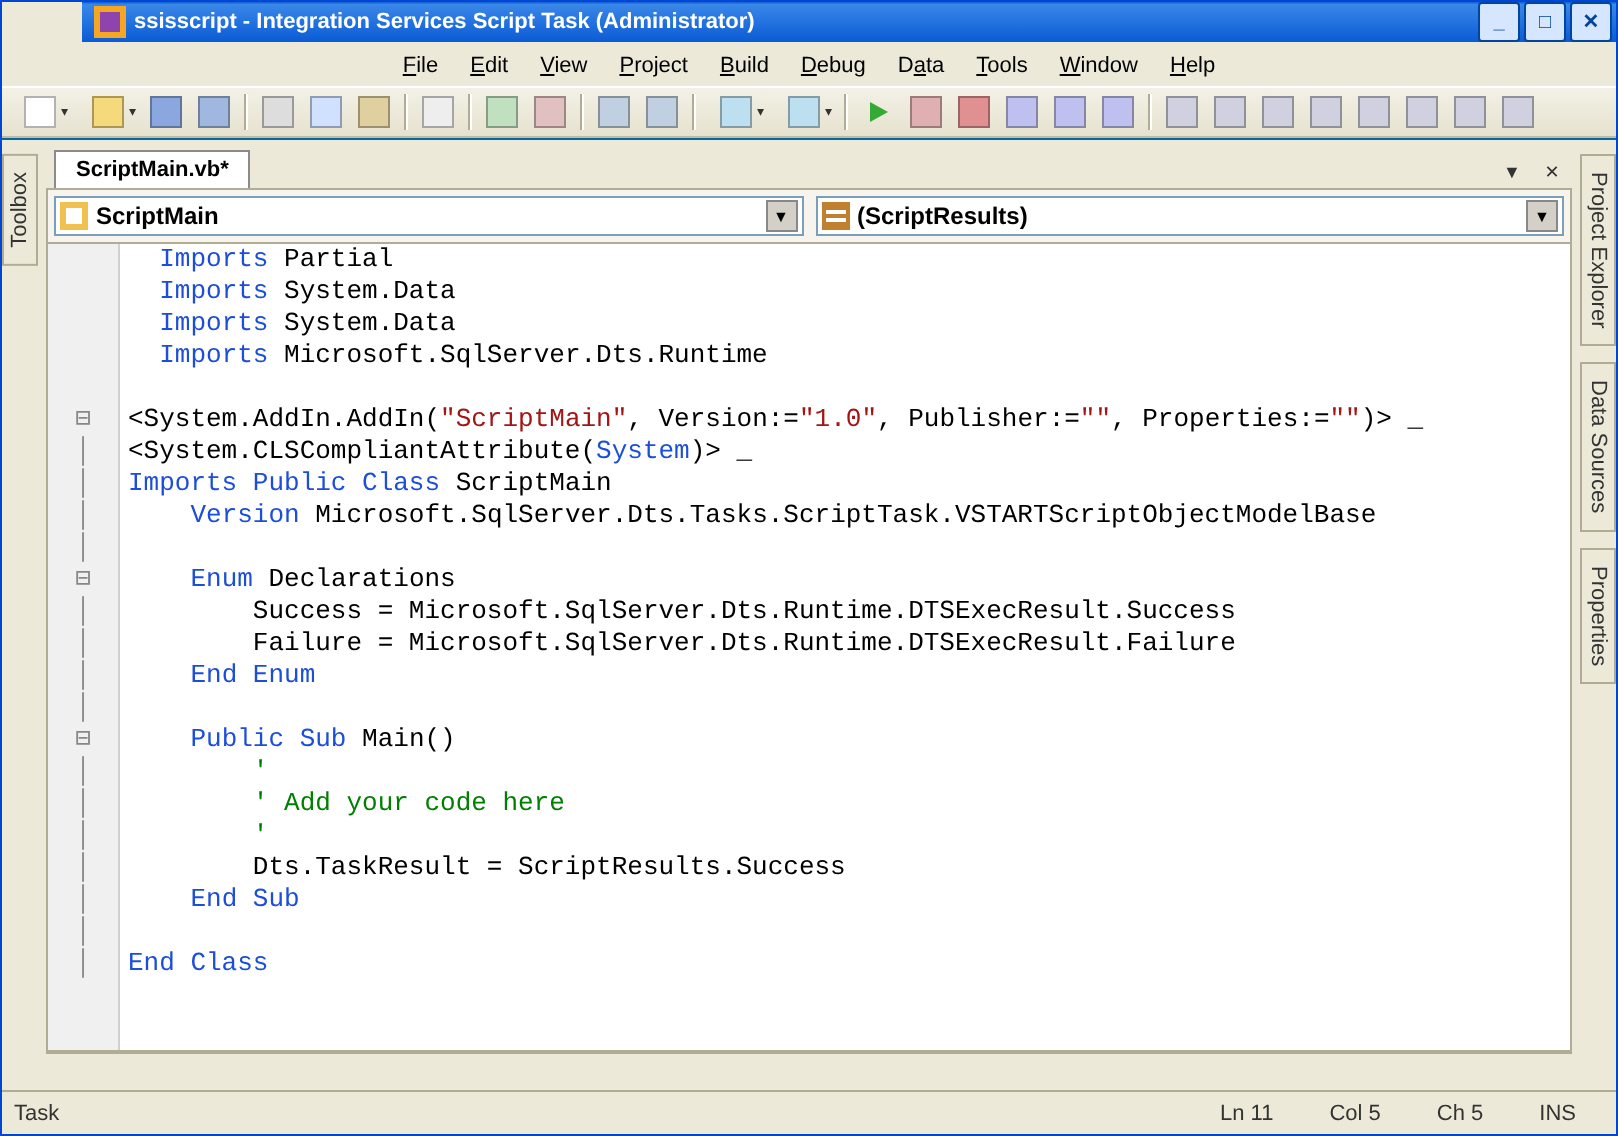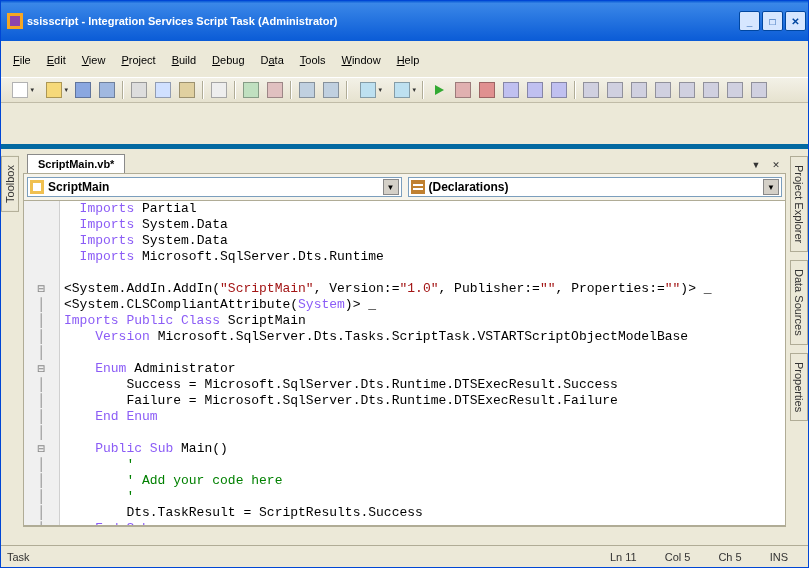--- a/index.html
+++ b/index.html
@@ -7,43 +7,45 @@
   width: 809px; height: 568px;
   font-family: Tahoma, sans-serif;
   font-size: 11px;
   background: #ece9d8;
   overflow: hidden;
   display: flex; flex-direction: column;
   border: 1px solid #0046d5;
 }
 
 .titlebar {
-  height: 40px;
+  height: 20px;
   background: linear-gradient(to bottom, #0a5bd6 0%, #3a87e8 6%, #0a5bd6 100%);
   display: flex; align-items: center;
   color: #fff; font-weight: bold;
   padding: 0 2px;
+  margin-left: 40px;
 }
 .titlebar .app-icon { width: 16px; height: 16px; margin: 0 4px; }
 .titlebar .title { flex: 1; }
 .titlebar .win-btns { display: flex; gap: 2px; }
 .titlebar .win-btn {
   width: 21px; height: 20px;
   background: #d6e6ff;
   border: 1px solid #0046a0;
   border-radius: 2px;
   display: flex; align-items: center; justify-content: center;
   color: #0046a0; font-weight: bold; font-size: 10px;
 }
 
 .menubar {
-  height: 36px;
+  height: 22px;
   background: #ece9d8;
   display: flex; align-items: center;
   padding: 0 4px;
+  justify-content: center;
 }
 .menubar .menu-item { padding: 3px 8px 1px; cursor: default; }
 .menubar .menu-item u { text-decoration: underline; }
 
 .toolbar-row {
   height: 26px;
   background: linear-gradient(to bottom, #f3f1e7, #e6e2cf);
   border-top: 1px solid #fff;
   border-bottom: 1px solid #c0bba7;
   display: flex; align-items: center;
@@ -67,21 +69,21 @@
 
 .ic { width:16px; height:16px; border:1px solid rgba(0,0,0,.3); }
 .ic-new{background:#fff} .ic-open{background:#f6d97a} .ic-save{background:#8aa7e0}
 .ic-saveall{background:#a0b8e0} .ic-cut{background:#ddd} .ic-copy{background:#d0e0ff}
 .ic-paste{background:#e0d0a0} .ic-find{background:#eee} .ic-comment{background:#c0e0c0}
 .ic-uncomment{background:#e0c0c0} .ic-indent{background:#c0d0e0} .ic-outdent{background:#c0d0e0}
 .ic-undo{background:#bde0f0} .ic-redo{background:#bde0f0}
 .ic-break{background:#e0b0b0} .ic-stop{background:#e09090} .ic-step{background:#c0c0f0}
 .ic-gen{background:#d0d0e0}
 
-.workspace { flex: 1; display: flex; overflow: hidden; background:#ece9d8; border-top:5px solid #0369a1;margin-top:41px;}
+.workspace { flex: 1; display: flex; overflow: hidden; background:#ece9d8; border-top:1px solid #0369a1;}
 .side-tab {
   writing-mode: vertical-rl;
   background: #ece9d8;
   border: 1px solid #b0ac96;
   padding: 8px 2px;
   font-size: 11px;
   text-align: center;
   color: #333;
   cursor: default;
   height: max-content;
@@ -133,21 +135,21 @@
 .gutter .f {
   height:16px; text-align:center; cursor:pointer;
 }
 pre.code {
   flex:1; font-family:"Courier New",monospace;
   font-size:13px; line-height:16px;
   padding: 0 4px;
   overflow:auto; white-space:pre;
   color:#000;
 }
-.kw{color:#8b5cf6} .str{color:#a31515} .cmt{color:#008000}
+.kw{color:#1d4ed8} .str{color:#a31515} .cmt{color:#008000}
 
 .hscroll{height:17px;background:#ece9d8;border-top:1px solid #b0ac96;}
 
 .statusbar {
   height: 22px;
   background:#ece9d8;
   border-top:1px solid #b0ac96;
   display:flex; align-items:center;
   padding: 0 6px;
   font-size:11px; color:#333;
@@ -301,21 +303,21 @@
           </svg>
         <span class="label">ScriptMain</span>
         <div class="arrow">▼</div>
       </div>
       <div class="dropdown">
         <svg class="icon" viewBox="0 0 14 14">
             <rect width="14" height="14" fill="#c08030"></rect>
             <rect x="2" y="4" width="10" height="2" fill="#fff"></rect>
             <rect x="2" y="8" width="10" height="2" fill="#fff"></rect>
           </svg>
-        <span class="label">(Declarations)</span>
+        <span class="label">(ScriptResults)</span>
         <div class="arrow">▼</div>
       </div>
     </div>
 
     <div class="code-wrap">
       <div class="gutter">
         <div class="f"></div>
           <div class="f"></div>
           <div class="f"></div>
           <div class="f"></div>
@@ -342,21 +344,21 @@
 <pre class="code">  <span class="kw">Imports</span><span> Partial</span>
   <span class="kw">Imports</span><span> System.Data</span>
   <span class="kw">Imports</span><span> System.Data</span>
   <span class="kw">Imports</span><span> Microsoft.SqlServer.Dts.Runtime</span>
 
 <span>&lt;System.AddIn.AddIn(</span><span class="str">"ScriptMain"</span><span>, Version:=</span><span class="str">"1.0"</span><span>, Publisher:=</span><span class="str">""</span><span>, Properties:=</span><span class="str">""</span><span>)&gt; _</span>
 <span>&lt;System.CLSCompliantAttribute(</span><span class="kw">System</span><span>)&gt; _</span>
 <span class="kw">Imports Public Class</span><span> ScriptMain</span>
     <span class="kw">Version</span><span> Microsoft.SqlServer.Dts.Tasks.ScriptTask.VSTARTScriptObjectModelBase</span>
 
-    <span class="kw">Enum</span><span> Administrator</span>
+    <span class="kw">Enum</span><span> Declarations</span>
 <span>        Success = Microsoft.SqlServer.Dts.Runtime.DTSExecResult.Success</span>
 <span>        Failure = Microsoft.SqlServer.Dts.Runtime.DTSExecResult.Failure</span>
     <span class="kw">End Enum</span>
 
     <span class="kw">Public Sub</span><span> Main()</span>
 <span class="cmt">        '</span>
 <span class="cmt">        ' Add your code here</span>
 <span class="cmt">        '</span>
 <span>        Dts.TaskResult = ScriptResults.Success</span>
     <span class="kw">End Sub</span>

